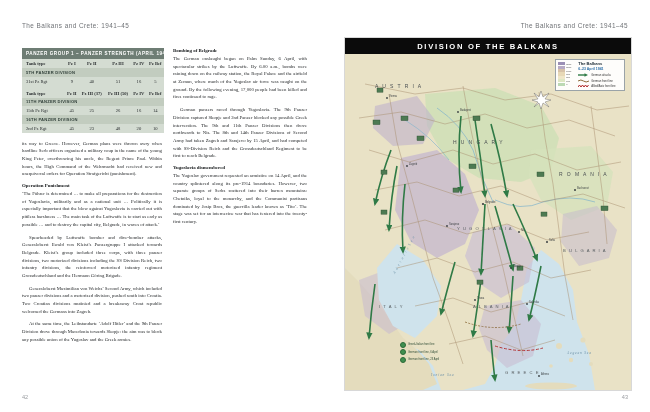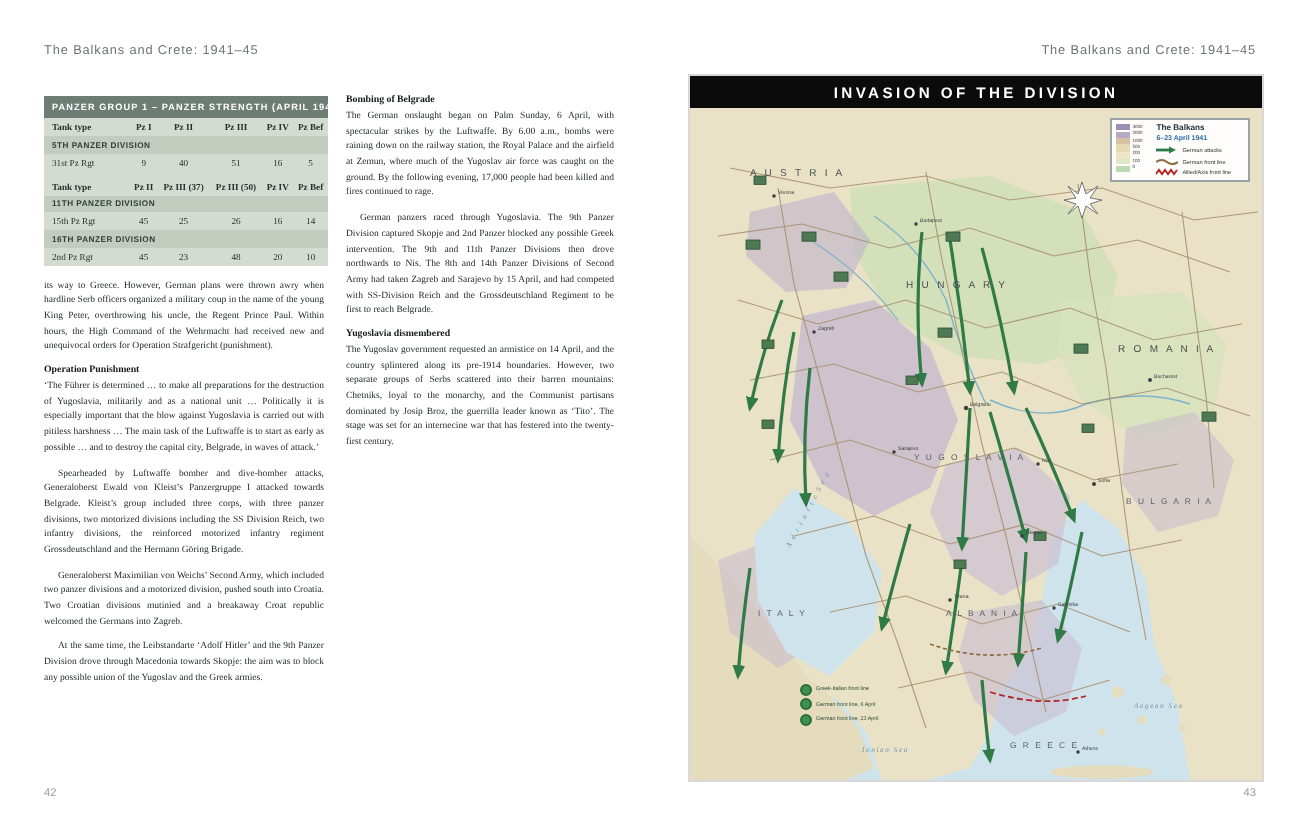--- a/index.html
+++ b/index.html
@@ -208,21 +208,21 @@
 
     <div class="folio folio-left">42</div>
   </div>
 
   <div class="page page-right">
     <div class="running-head rh-right">The Balkans and Crete: 1941–45</div>
     <div class="folio folio-right">43</div>
   </div>
 
   <div class="map-wrap">
-    <div class="map-title">INVASION OF THE DIVISION</div>
+    <div class="map-title">DIVISION OF THE BALKANS</div>
 
     <div class="map-canvas">
       <svg class="map-svg" viewBox="0 0 286 336">
         <defs>
           <marker id="ah" markerWidth="5" markerHeight="5" refX="3.4" refY="2" orient="auto">
             <path d="M0,0 L4.6,2 L0,4 z" fill="#2f7a46"></path>
           </marker>
         </defs>
 
         <rect x="0" y="0" width="286" height="336" fill="#cfe3ec"></rect>

